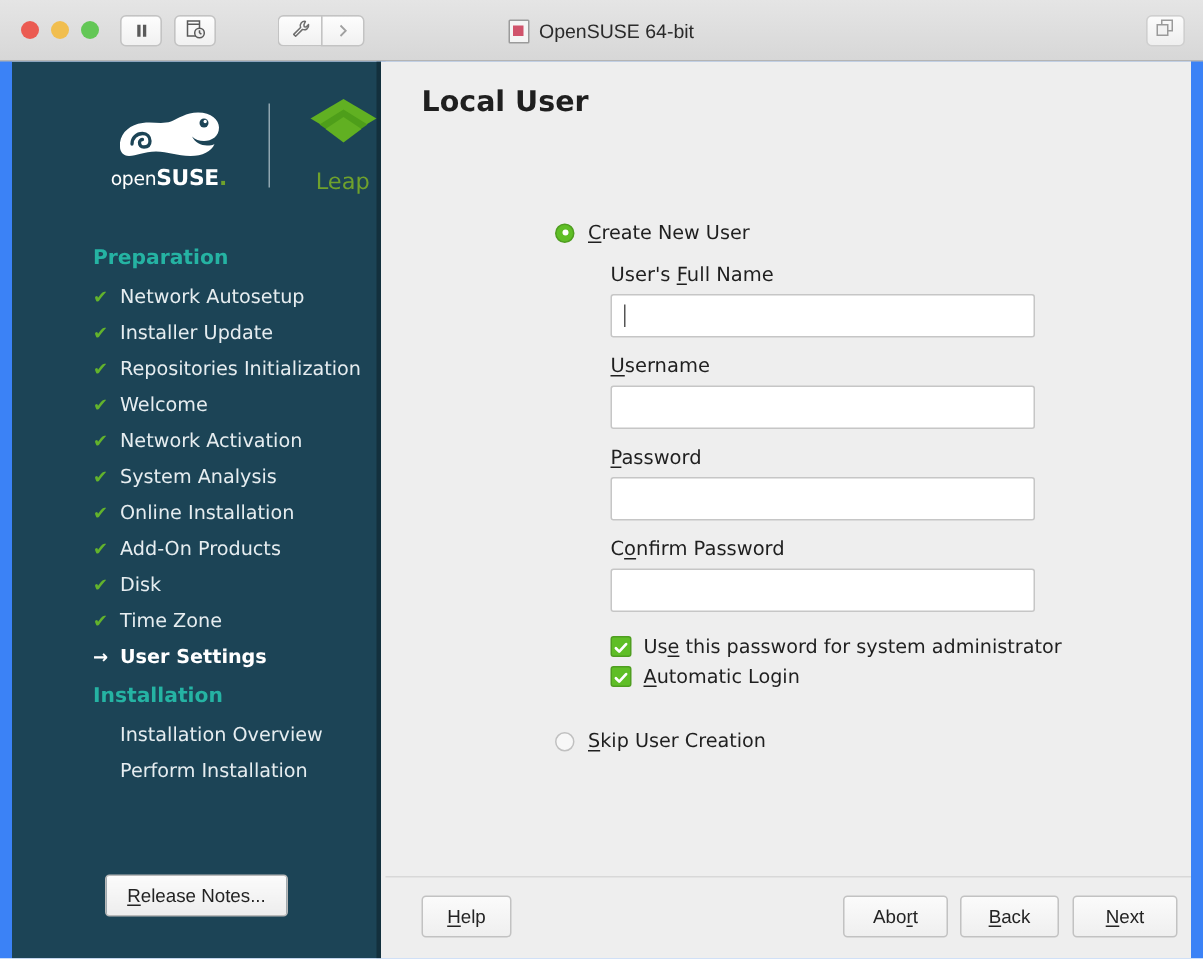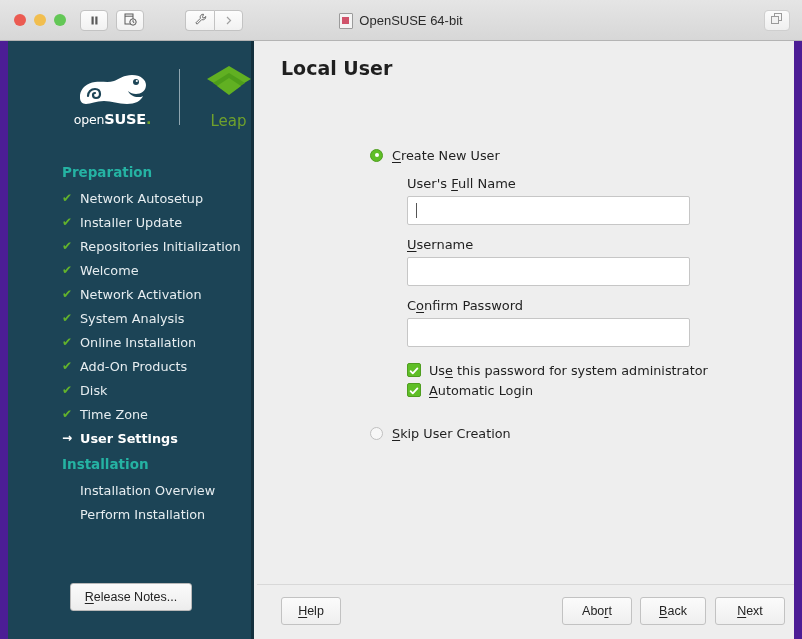--- a/index.html
+++ b/index.html
@@ -8,21 +8,21 @@
     background: #ffffff;
   }
   body {
     font-family: "DejaVu Sans", sans-serif;
   }
   #app {
     position: relative;
     width: 802px;
     height: 639px;
     overflow: hidden;
-    background: #4c1d95;
+    background: #3b82f6;
     box-sizing: border-box;
   }
 
   
   .titlebar {
     position: absolute;
     left: 0; top: 0;
     width: 802px;
     height: 41px;
     background: linear-gradient(to bottom, #e5e5e5 0%, #d7d7d7 100%);
@@ -590,20 +590,24 @@
           <div class="input">
               <span class="caret"></span>
             </div>
         </div>
 
         <div class="field-block">
           <div class="field-label"><span class="acc">U</span>sername</div>
           <div class="input"></div>
         </div>
 
+        <div class="field-block">
+          <div class="field-label"><span class="acc">P</span>assword</div>
+          <div class="input"></div>
+        </div>
 
         <div class="field-block">
           <div class="field-label">C<span class="acc">o</span>nfirm Password</div>
           <div class="input"></div>
         </div>
 
         <div class="checks">
           <div class="check-row">
             <span class="checkbox">
               <span>

